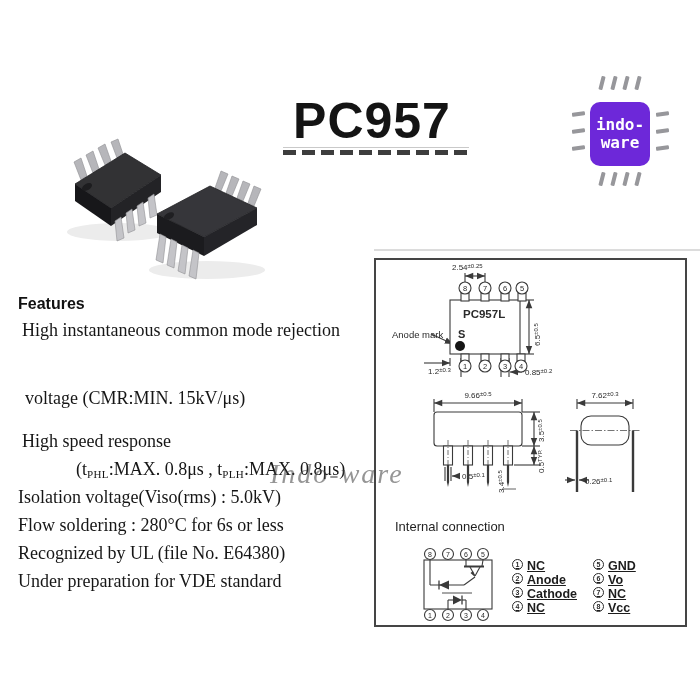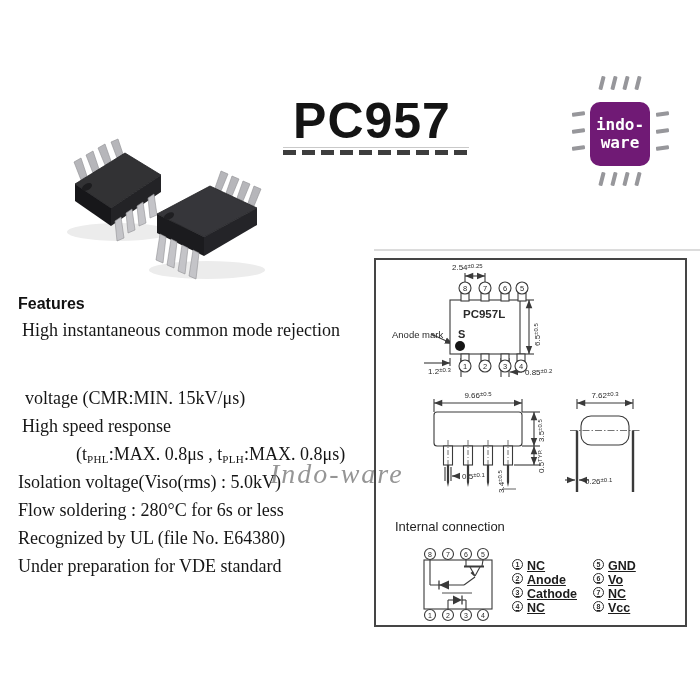--- a/index.html
+++ b/index.html
@@ -6,32 +6,32 @@
   .page{position:relative;width:700px;height:700px;background:#ffffff;overflow:hidden;
         font-family:"Liberation Sans",sans-serif;color:#1b1b1b;}
   
   .title{position:absolute;top:92px;left:232px;width:280px;text-align:center;
          font-size:50px;font-weight:bold;letter-spacing:1px;color:#141414;}
   .title-rule{position:absolute;top:147px;left:283px;width:186px;height:1px;background:#c9c9c9;}
   .title-dashes{position:absolute;top:150px;left:283px;width:186px;height:5px;
         background:repeating-linear-gradient(90deg,#3d3d3d 0 13px,transparent 13px 19px);}
   
   .logo{position:absolute;left:566px;top:60px;width:130px;height:140px;}
-  .logo-square{position:absolute;left:24px;top:42px;width:60px;height:64px;background:#701a75;
+  .logo-square{position:absolute;left:24px;top:42px;width:60px;height:64px;background:#6d28d9;
         border-radius:10px;display:flex;flex-direction:column;align-items:center;justify-content:center;
         color:#fff;font-family:"DejaVu Sans Mono",monospace;font-weight:bold;font-size:16px;line-height:18px;}
   .lpin{position:absolute;background:#97979b;border-radius:1px;}
   .lpin.v{width:4px;height:14px;transform:rotate(14deg);}
   .lpin.h{width:13px;height:4px;transform:rotate(-8deg);}
   
   .features-heading{position:absolute;left:18px;top:295px;font-size:16px;font-weight:bold;color:#111;}
   .features{position:absolute;left:16px;top:316px;width:360px;
         font-family:"Liberation Serif",serif;font-size:18px;color:#161616;}
   .features .ln{height:28px;line-height:28px;white-space:nowrap;}
-  .ln.i1{padding-left:6px;}.ln.i2{padding-left:9px;margin-top:40px;}.ln.i3{padding-left:6px;}
+  .ln.i1{padding-left:6px;}.ln.i2{padding-left:9px;margin-top:40px;}.ln.i3{padding-left:6px;margin-top:15px;}
   .ln.i4{padding-left:60px;}.ln.i5{padding-left:2px;}
   .subsc{font-size:11px;vertical-align:-3px;letter-spacing:.3px;margin-top:10px;}
   
   .watermark{position:absolute;left:270px;top:458px;z-index:6;font-family:"Liberation Serif",serif;
         font-style:italic;font-size:28px;letter-spacing:2px;color:#404040;opacity:.55;pointer-events:none;}
   
   .scanline{position:absolute;left:374px;top:249px;width:326px;height:2px;background:#dcdcdc;}
   .frame{position:absolute;left:374px;top:258px;width:313px;height:369px;border:2px solid #454545;
         background:#fff;box-sizing:border-box;}
   .frame svg.draw{position:absolute;left:0;top:0;}

